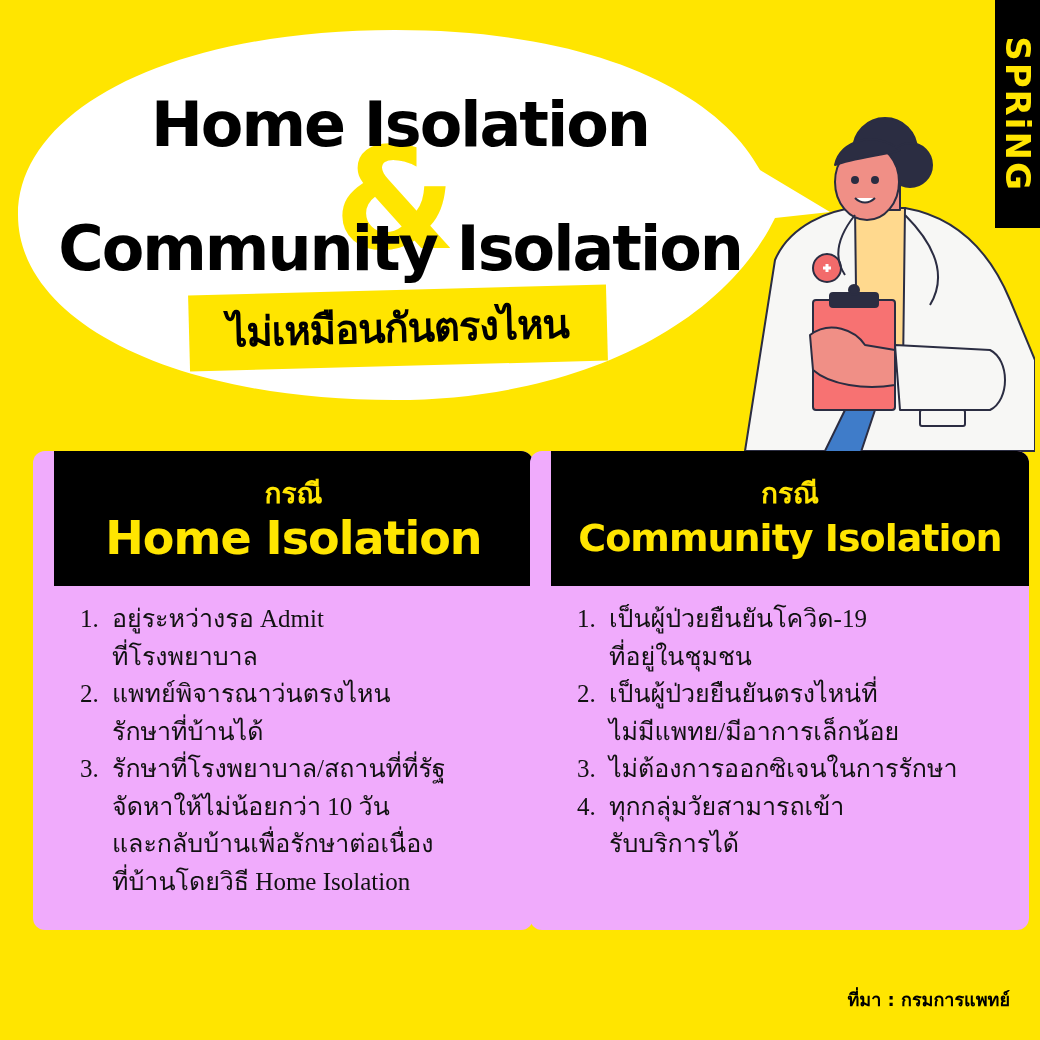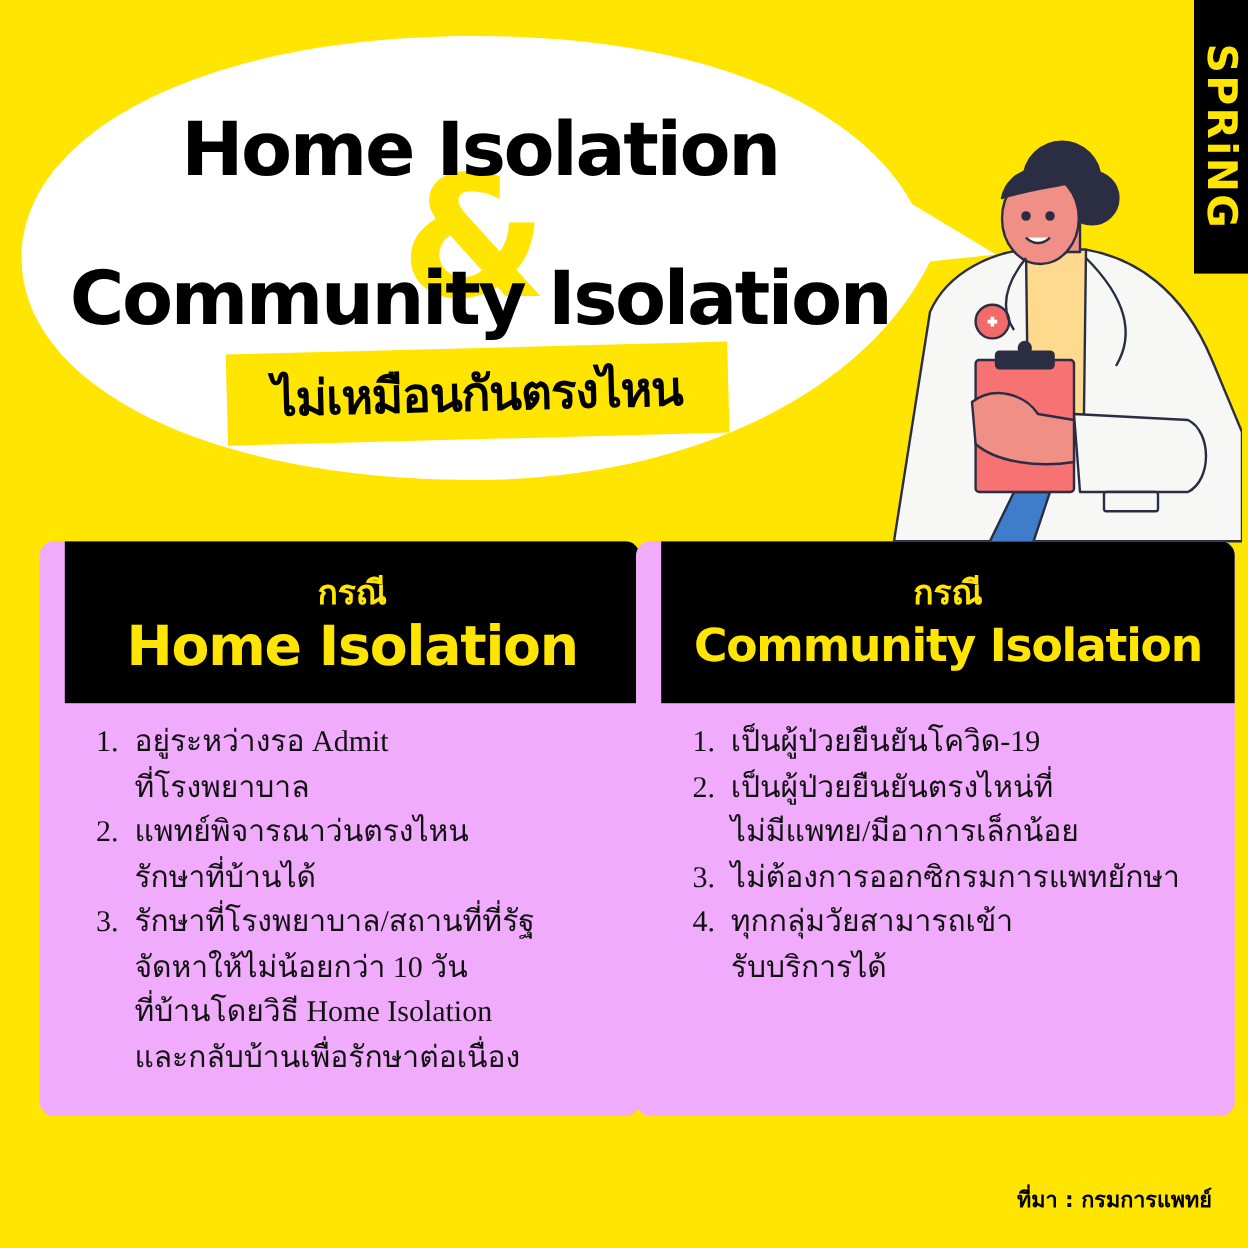--- a/index.html
+++ b/index.html
@@ -94,41 +94,42 @@
       <span class="num">1.</span><span>อยู่ระหว่างรอ Admit</span>
       <span class="line2">ที่โรงพยาบาล</span>
     </div>
     <div class="item">
       <span class="num">2.</span><span>แพทย์พิจารณาว่นตรงไหน</span>
       <span class="line2">รักษาที่บ้านได้</span>
     </div>
     <div class="item">
       <span class="num">3.</span><span>รักษาที่โรงพยาบาล/สถานที่ที่รัฐ</span>
       <span class="line2">จัดหาให้ไม่น้อยกว่า 10 วัน</span>
+      <span class="line2">และกลับบ้านเพื่อรักษาต่อเนื่อง</span>
       <span class="line2">ที่บ้านโดยวิธี Home Isolation</span>
-      <span class="line2">และกลับบ้านเพื่อรักษาต่อเนื่อง</span>
     </div>
   </div>
 </div>
 
 <div class="card right">
   <div class="card-head">
     <div class="kicker">กรณี</div>
     <div class="name">Community Isolation</div>
   </div>
   <div class="card-body">
     <div class="item">
       <span class="num">1.</span><span>เป็นผู้ป่วยยืนยันโควิด-19</span>
+      <span class="line2">ที่อยู่ในชุมชน</span>
     </div>
     <div class="item">
       <span class="num">2.</span><span>เป็นผู้ป่วยยืนยันตรงไหน่ที่</span>
       <span class="line2">ไม่มีแพทย/มีอาการเล็กน้อย</span>
     </div>
     <div class="item">
-      <span class="num">3.</span><span>ไม่ต้องการออกซิกรมการแพทยักษา</span>
+      <span class="num">3.</span><span>ไม่ต้องการออกซิเจนในการรักษา</span>
     </div>
     <div class="item">
       <span class="num">4.</span><span>ทุกกลุ่มวัยสามารถเข้า</span>
       <span class="line2">รับบริการได้</span>
     </div>
   </div>
 </div>
 
 <div class="source">ที่มา : กรมการแพทย์</div>
 

